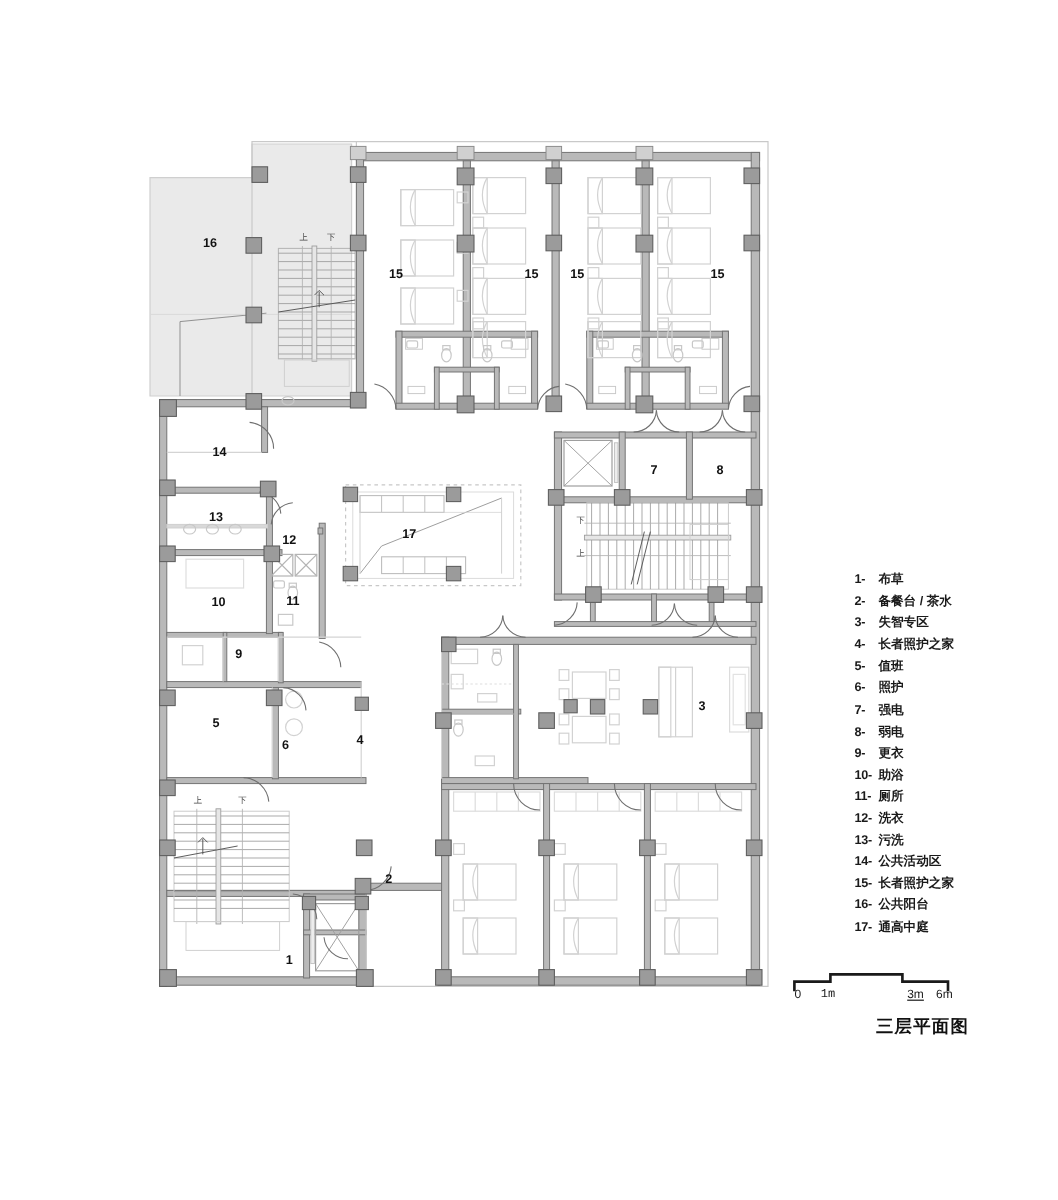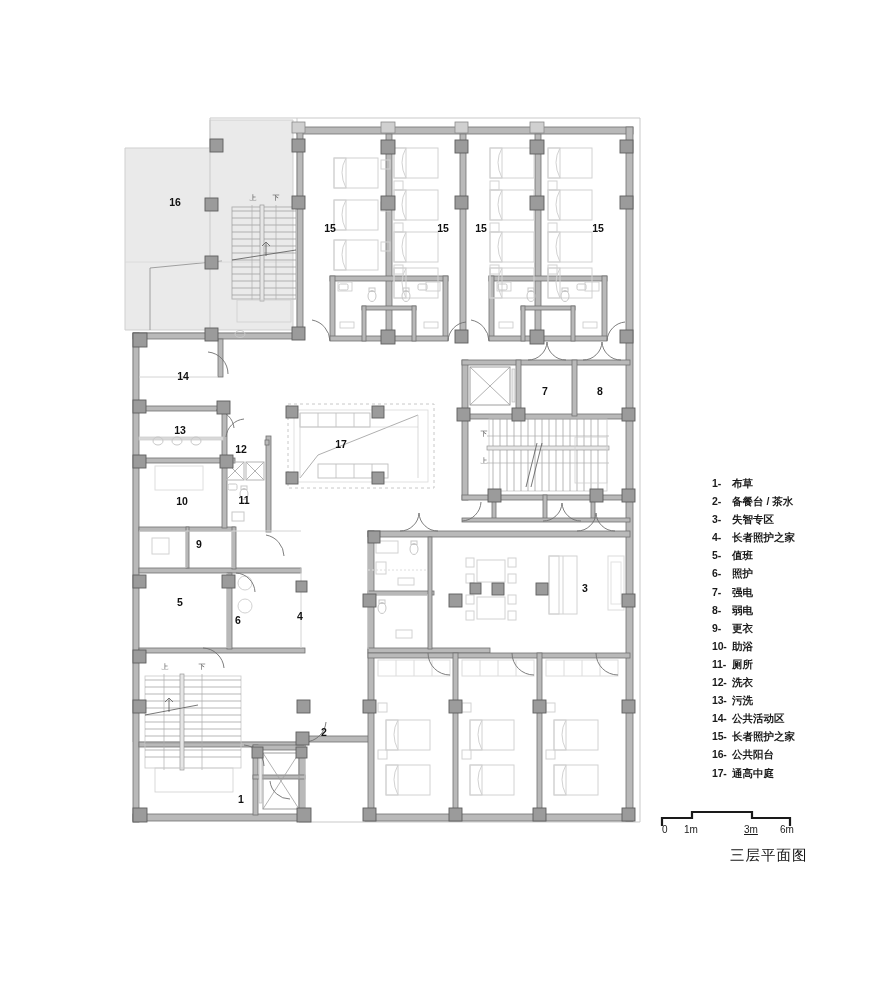--- a/index.html
+++ b/index.html
@@ -13,21 +13,21 @@
 
   .legend{position:absolute;left:712px;top:474px;width:160px;}
   .legend-row{display:flex;align-items:baseline;height:18.1px;line-height:18.1px;
               font-size:10.5px;color:#1a1a1a;white-space:nowrap;}
   .legend-num{font-weight:bold;min-width:19px;text-align:left;letter-spacing:-0.2px;}
   .legend-label{font-weight:bold;margin-left:1px;}
   .scale-tick-labels{position:absolute;left:648px;top:824px;width:160px;height:16px;
                      font-size:10px;color:#1a1a1a;}
   .scale-tick-labels span{position:absolute;top:0;}
 
-  .plan-title{position:absolute;left:730px;top:846px;font-size:14.5px;font-weight:normal;
+  .plan-title{position:absolute;left:730px;top:846px;font-size:14.5px;font-weight:bold;
               color:#111;letter-spacing:1px;}
 
   .rmlabel{font-size:10.5px;font-weight:bold;fill:#111;
            font-family:"Liberation Sans","DejaVu Sans",sans-serif;}
   .dirlabel{font-size:7px;fill:#444;font-family:"Liberation Sans","DejaVu Sans",sans-serif;}
 </style>
 </head>
 <body>
 
 <div id="plan-root">
@@ -602,20 +602,20 @@
       <span class="legend-label">公共阳台</span>
     </div>
     <div class="legend-row">
       <span class="legend-num">17-</span>
       <span class="legend-label">通高中庭</span>
     </div>
   </div>
 
   <div class="scale-tick-labels">
     <span style="left:14px;">0</span>
-    <span style="left:36px;">1m</span>
-    <span style="left:96px;text-decoration:underline;">3m</span>
+    <span style="left:36px;font-family:Liberation Mono, monospace;">1m</span>
+    <span style="left:108px;text-decoration:underline;">3m</span>
     <span style="left:132px;">6m</span>
   </div>
 
   <div class="plan-title">三层平面图</div>
 
 </div>
 
 </body></html>

